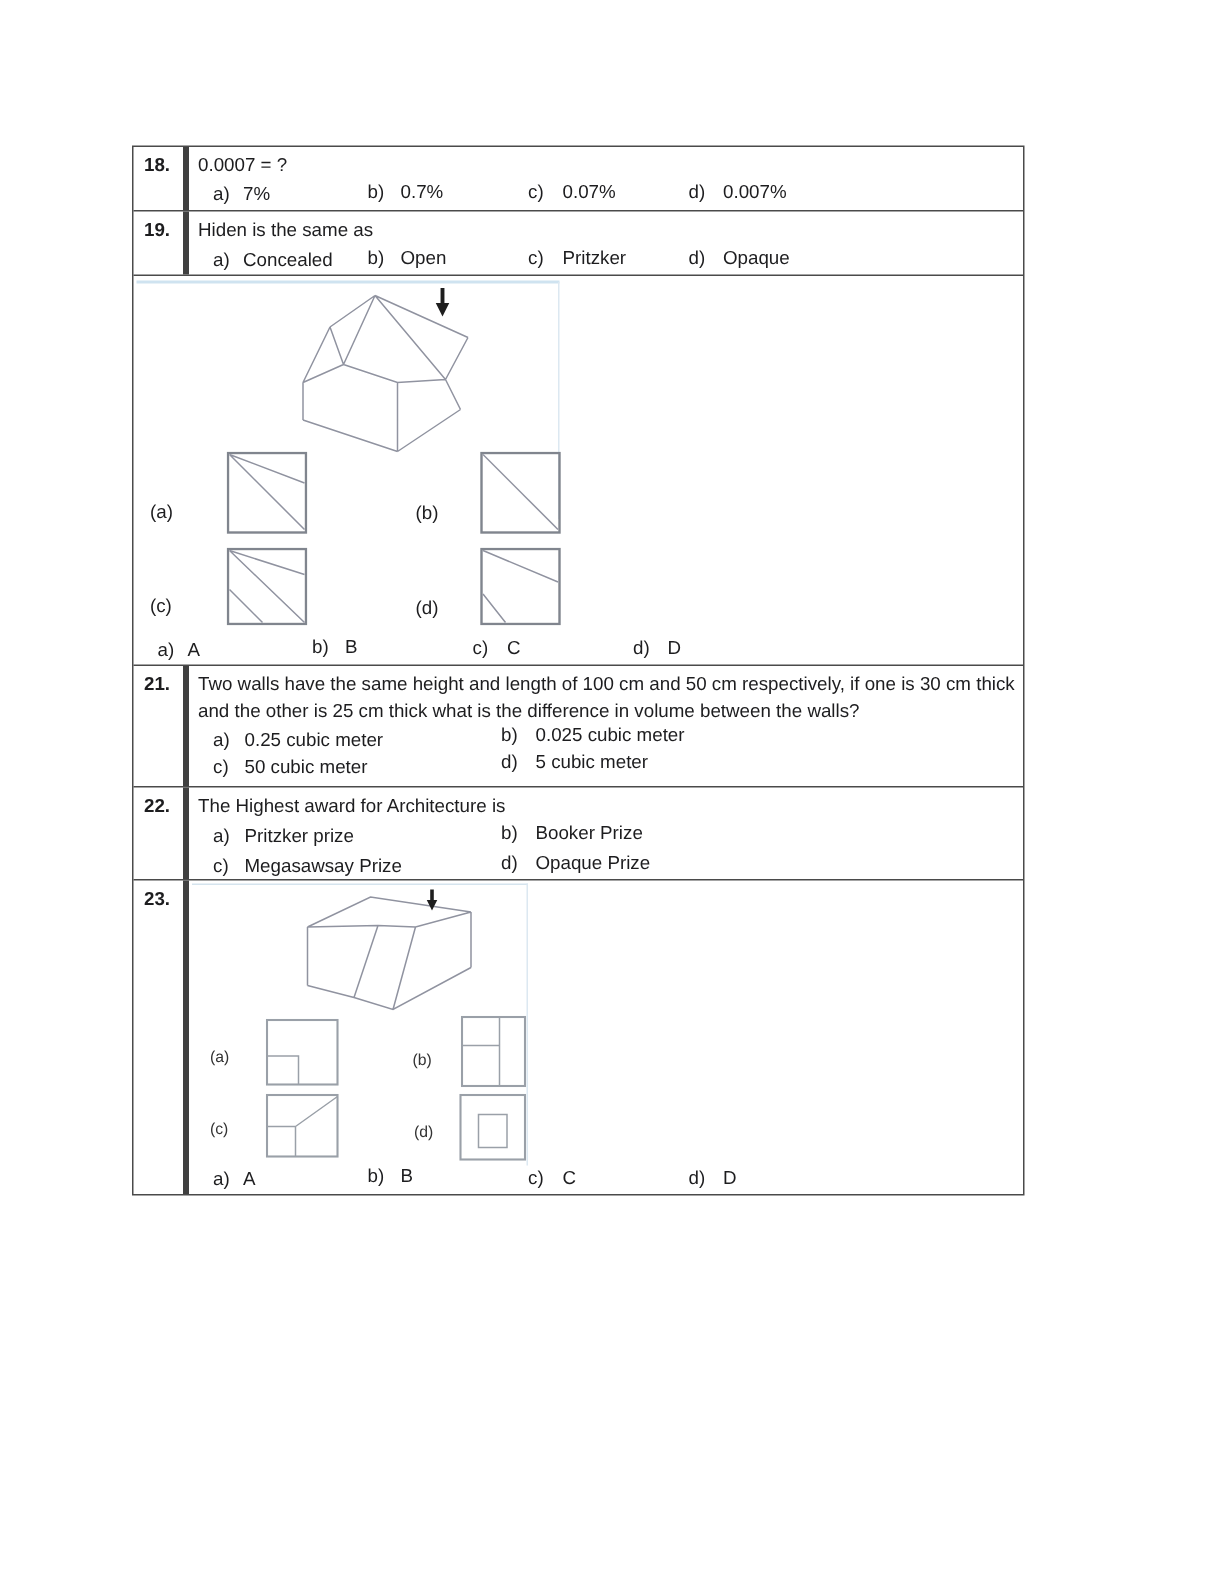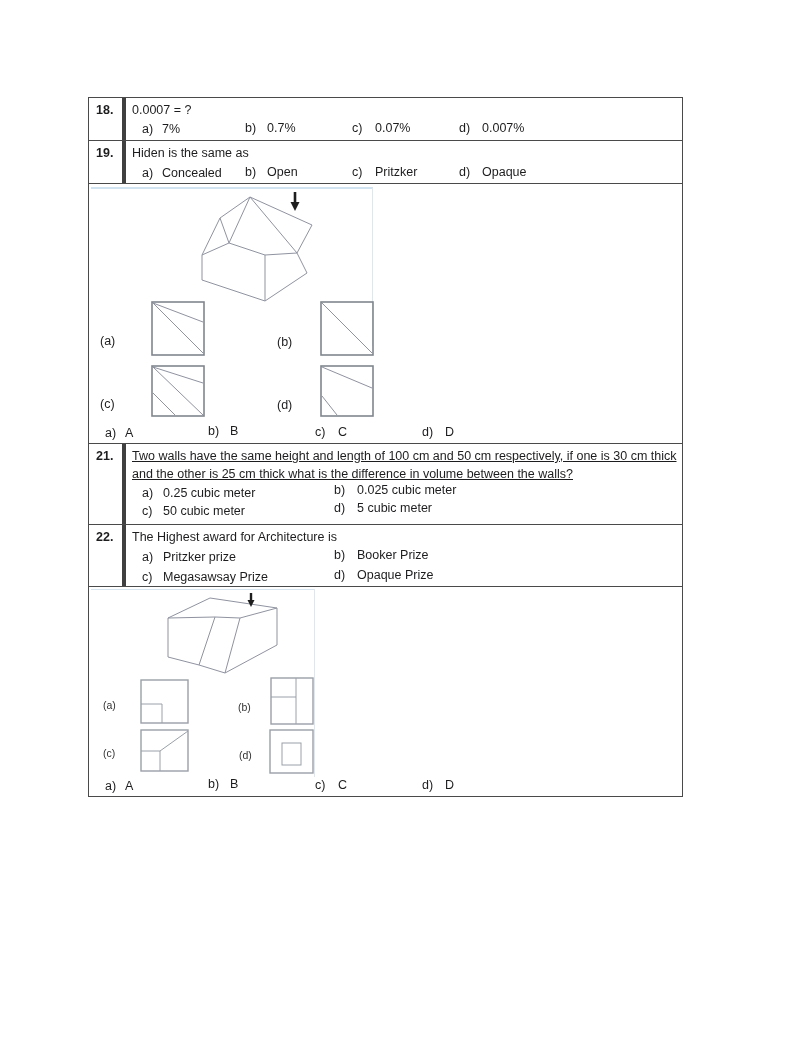--- a/index.html
+++ b/index.html
@@ -13,21 +13,21 @@
     border:1px solid #4a4a4a;box-sizing:border-box;background:#fff;
   }
   .qrow{position:relative;display:flex;border-bottom:1px solid #4a4a4a;}
   .qrow:last-child{border-bottom:none;}
   .numcell{
     flex:none;width:37px;border-right:4px solid #404040;box-sizing:border-box;
     font-weight:bold;font-size:12.5px;padding:5px 0 0 7px;
   }
   .content{position:relative;flex:1;font-size:12.5px;}
   .qtext{position:absolute;left:6px;top:5px;white-space:nowrap;}
-  .qtext.wrap{white-space:normal;width:552px;line-height:18px;top:3px;text-decoration:underline;}
+  .qtext.wrap{white-space:normal;width:552px;line-height:18px;top:3px;}
   .opt{position:absolute;white-space:nowrap;}
   .figlabel{position:absolute;}
   .figlabel.small{font-size:10.5px;color:#333;}
   .figbox{position:absolute;}
   .scanline-h{position:absolute;background:#cfe3f0;height:2px;}
   .scanline-v{position:absolute;background:#dce8f1;width:1px;}
   svg{display:block;}
 </style>
 </head>
 <body>
@@ -139,20 +139,21 @@
       <span class="opt" style="left:208px;top:23px">b)</span>
       <span class="opt" style="left:231px;top:23px">Booker Prize</span>
       <span class="opt" style="left:16px;top:45px">c)</span>
       <span class="opt" style="left:37px;top:45px">Megasawsay Prize</span>
       <span class="opt" style="left:208px;top:43px">d)</span>
       <span class="opt" style="left:231px;top:43px">Opaque Prize</span>
     </div>
   </div>
 
   <div class="qrow" style="height:209px">
+    <div class="numcell">23.</div>
     <div class="content">
       <div class="scanline-h" style="left:2px;top:2px;width:224px;height:1px;background:#d5e4ee"></div>
       <div class="scanline-v" style="left:225px;top:2px;height:188px"></div>
 
       <svg class="figbox" style="left:76px;top:5px" width="122" height="86" viewBox="0 0 122 86">
         <g stroke="#9093a0" stroke-width="1" fill="none">
           <path d="M3,26 L45,6 L112,16 M3,26 L50,25 L75,26 L112,16 M3,26 L3,65 M112,16 L112,53
                    M3,65 L34,73 L60,81 L112,53 M50,25 L34,73 M75,26 L60,81"></path>
         </g>
         <g>

